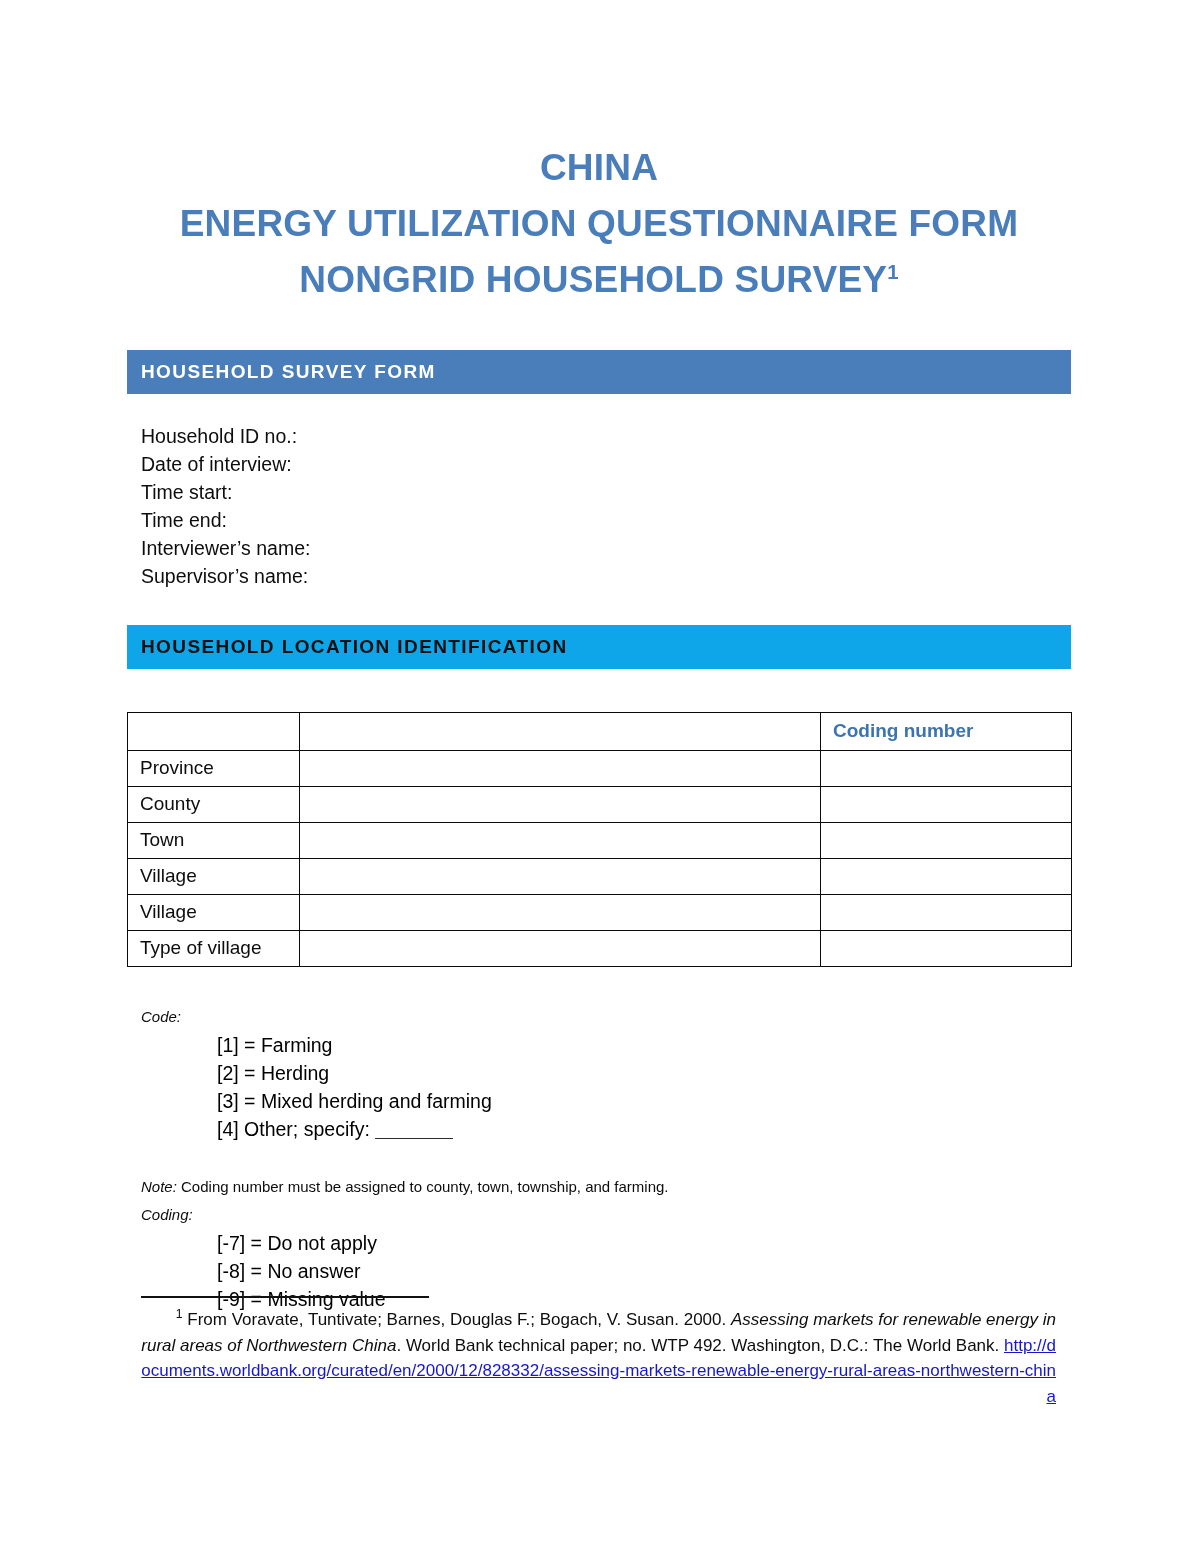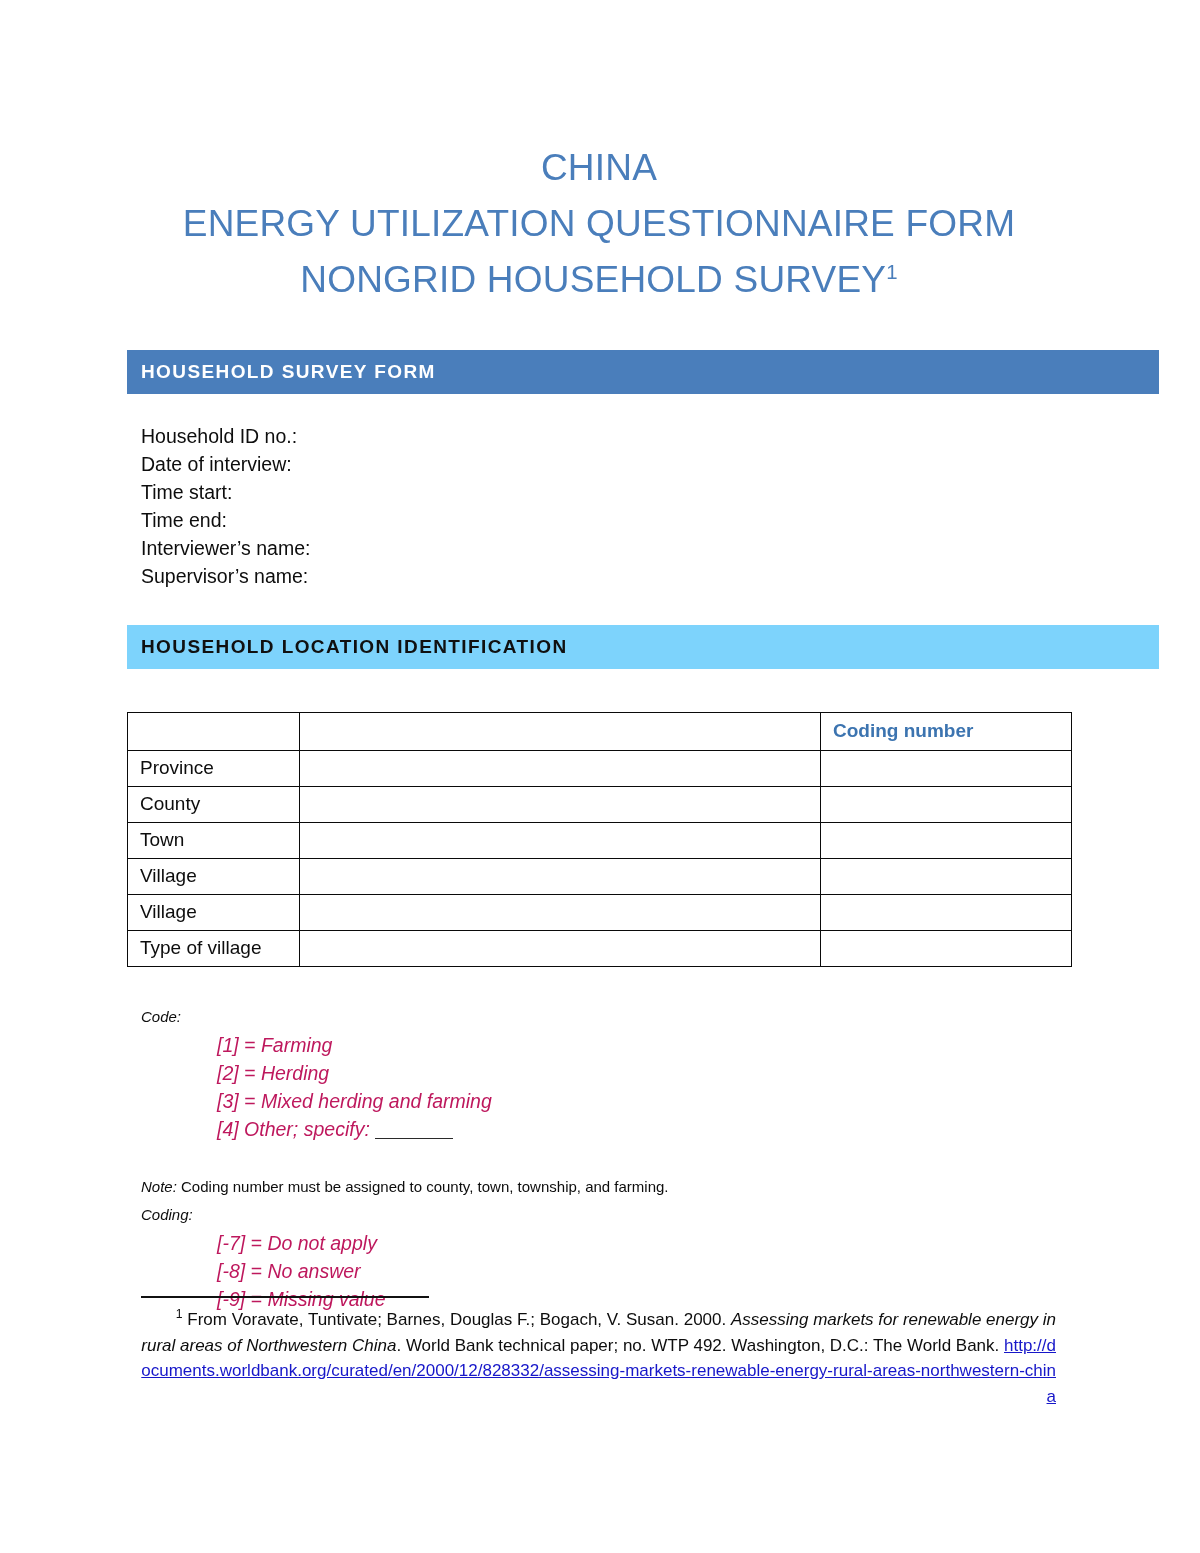--- a/index.html
+++ b/index.html
@@ -33,46 +33,46 @@
 
   
   .title-block {
     padding-top: 140px;
     text-align: center;
   }
   .title-line {
     color: #4A7EBB;
     font-size: 37px;
     line-height: 56px;
-    font-weight: 400;
+    font-weight: 700;
     letter-spacing: 0.2px;
     white-space: nowrap;
   }
   .title-line sup {
     font-size: 0.55em;
     vertical-align: super;
     line-height: 0;
   }
 
   
   .bar {
     box-sizing: border-box;
-    width: 1032px;
+    width: 944px;
     padding: 11px 12px 11px 14px;
     font-size: 19px;
     font-weight: bold;
     letter-spacing: 1.4px;
   }
   .bar-primary {
     background: #4A7EBB;
     color: #ffffff;
     margin-top: 42px;
   }
   .bar-secondary {
-    background: #7dd3fc;
+    background: #0ea5e9;
     color: #101010;
     margin-top: 35px;
   }
 
   
   .fields {
     margin-top: 28px;
     padding-left: 14px;
   }
   .field-line {
@@ -114,23 +114,22 @@
     font-size: 15px;
     line-height: 28px;
     font-style: italic;
     color: #0d0d0d;
   }
   .lead-note { font-style: normal; }
   .lead-note i { font-style: italic; }
   .code-item {
     font-size: 19.5px;
     line-height: 28px;
-    font-style: italic;
     padding-left: 76px;
-    color: #be185d;
+    color: #000000;
   }
   .blank-line {
     display: inline-block;
     width: 78px;
     border-bottom: 1.5px solid #2a2a2a;
     vertical-align: -3px;
   }
   .note-block { margin-top: 30px; padding-left: 14px; }
 
   

